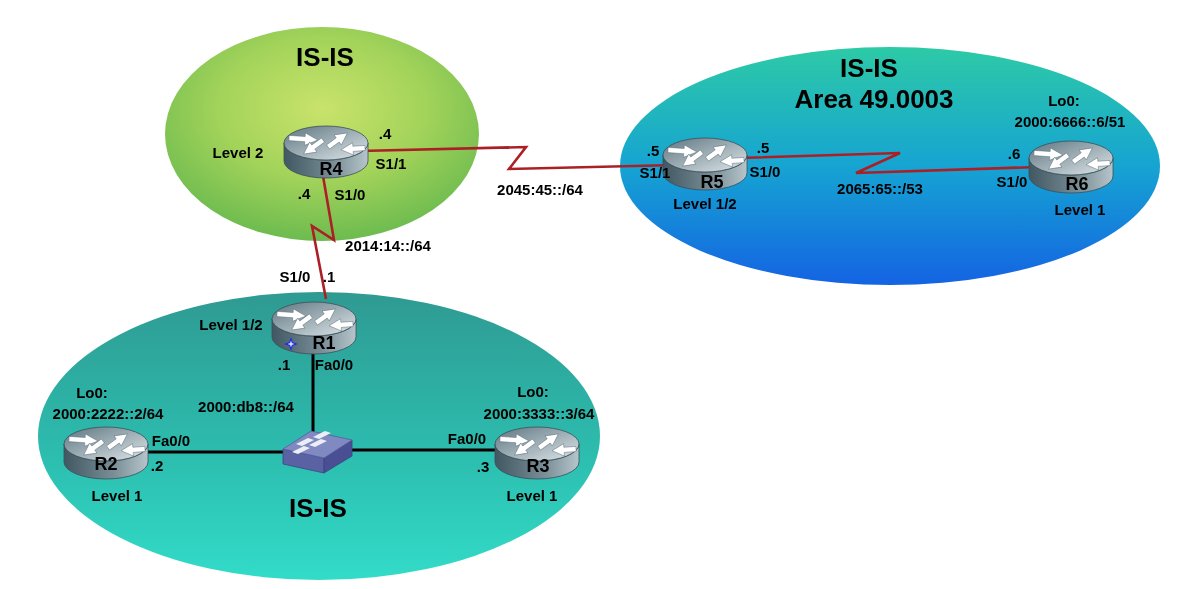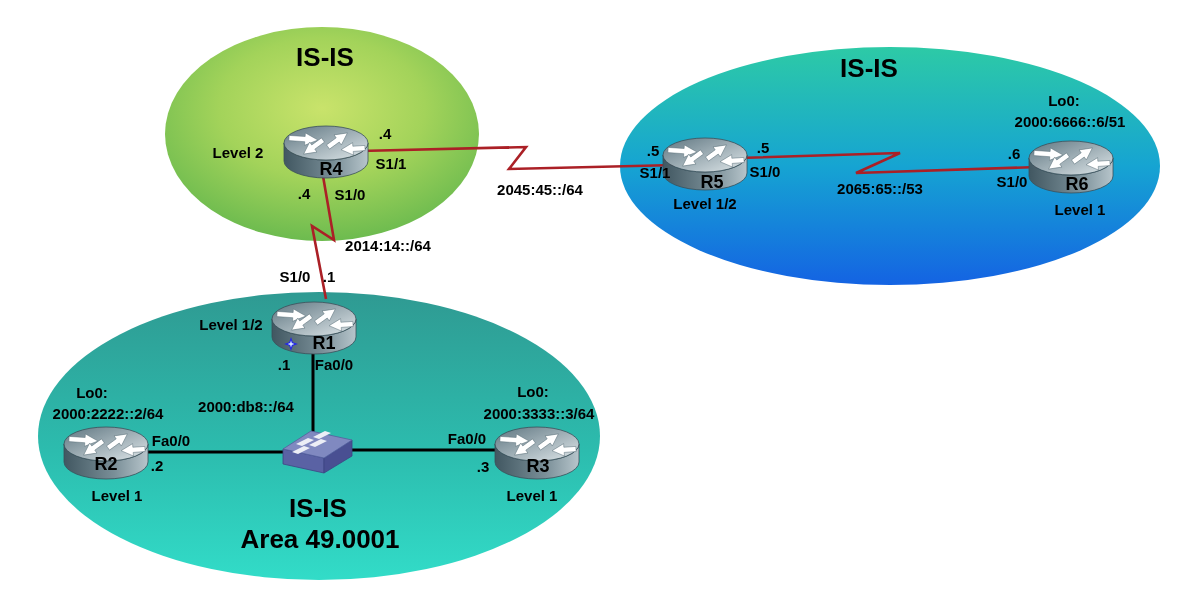--- a/index.html
+++ b/index.html
@@ -108,20 +108,21 @@
   <span class="lbl" style="left:391px;top:163px">S1/1</span>
   <span class="lbl" style="left:304px;top:193px">.4</span>
   <span class="lbl" style="left:350px;top:194px">S1/0</span>
   <span class="lbl rname" style="left:331px;top:169px">R4</span>
 
   <span class="lbl" style="left:540px;top:189px">2045:45::/64</span>
   <span class="lbl" style="left:880px;top:188px">2065:65::/53</span>
   <span class="lbl" style="left:388px;top:245px">2014:14::/64</span>
 
   <span class="lbl title" style="left:869px;top:68px">IS-IS</span>
+  <span class="lbl title" style="left:874px;top:99px">Area 49.0003</span>
   <span class="lbl" style="left:653px;top:150px">.5</span>
   <span class="lbl" style="left:655px;top:172px">S1/1</span>
   <span class="lbl" style="left:763px;top:147px">.5</span>
   <span class="lbl" style="left:765px;top:171px">S1/0</span>
   <span class="lbl rname" style="left:712px;top:182px">R5</span>
   <span class="lbl" style="left:705px;top:203px">Level 1/2</span>
   <span class="lbl" style="left:1064px;top:100px">Lo0:</span>
   <span class="lbl" style="left:1070px;top:121px">2000:6666::6/51</span>
   <span class="lbl" style="left:1014px;top:153px">.6</span>
   <span class="lbl" style="left:1012px;top:181px">S1/0</span>
@@ -135,21 +136,20 @@
   <span class="lbl" style="left:284px;top:364px">.1</span>
   <span class="lbl" style="left:334px;top:364px">Fa0/0</span>
   <span class="lbl" style="left:246px;top:406px">2000:db8::/64</span>
   <span class="lbl" style="left:92px;top:392px">Lo0:</span>
   <span class="lbl" style="left:108px;top:413px">2000:2222::2/64</span>
   <span class="lbl" style="left:171px;top:440px">Fa0/0</span>
   <span class="lbl" style="left:157px;top:465px">.2</span>
   <span class="lbl rname" style="left:106px;top:464px">R2</span>
   <span class="lbl" style="left:117px;top:495px">Level 1</span>
   <span class="lbl title" style="left:318px;top:508px">IS-IS</span>
-  <span class="lbl title" style="left:320px;top:539px">Area 49.0001</span>
   <span class="lbl" style="left:533px;top:391px">Lo0:</span>
   <span class="lbl" style="left:539px;top:413px">2000:3333::3/64</span>
   <span class="lbl" style="left:467px;top:438px">Fa0/0</span>
   <span class="lbl" style="left:483px;top:466px">.3</span>
   <span class="lbl rname" style="left:538px;top:466px">R3</span>
   <span class="lbl" style="left:532px;top:495px">Level 1</span>
 
 </div>
 
 </body></html>

